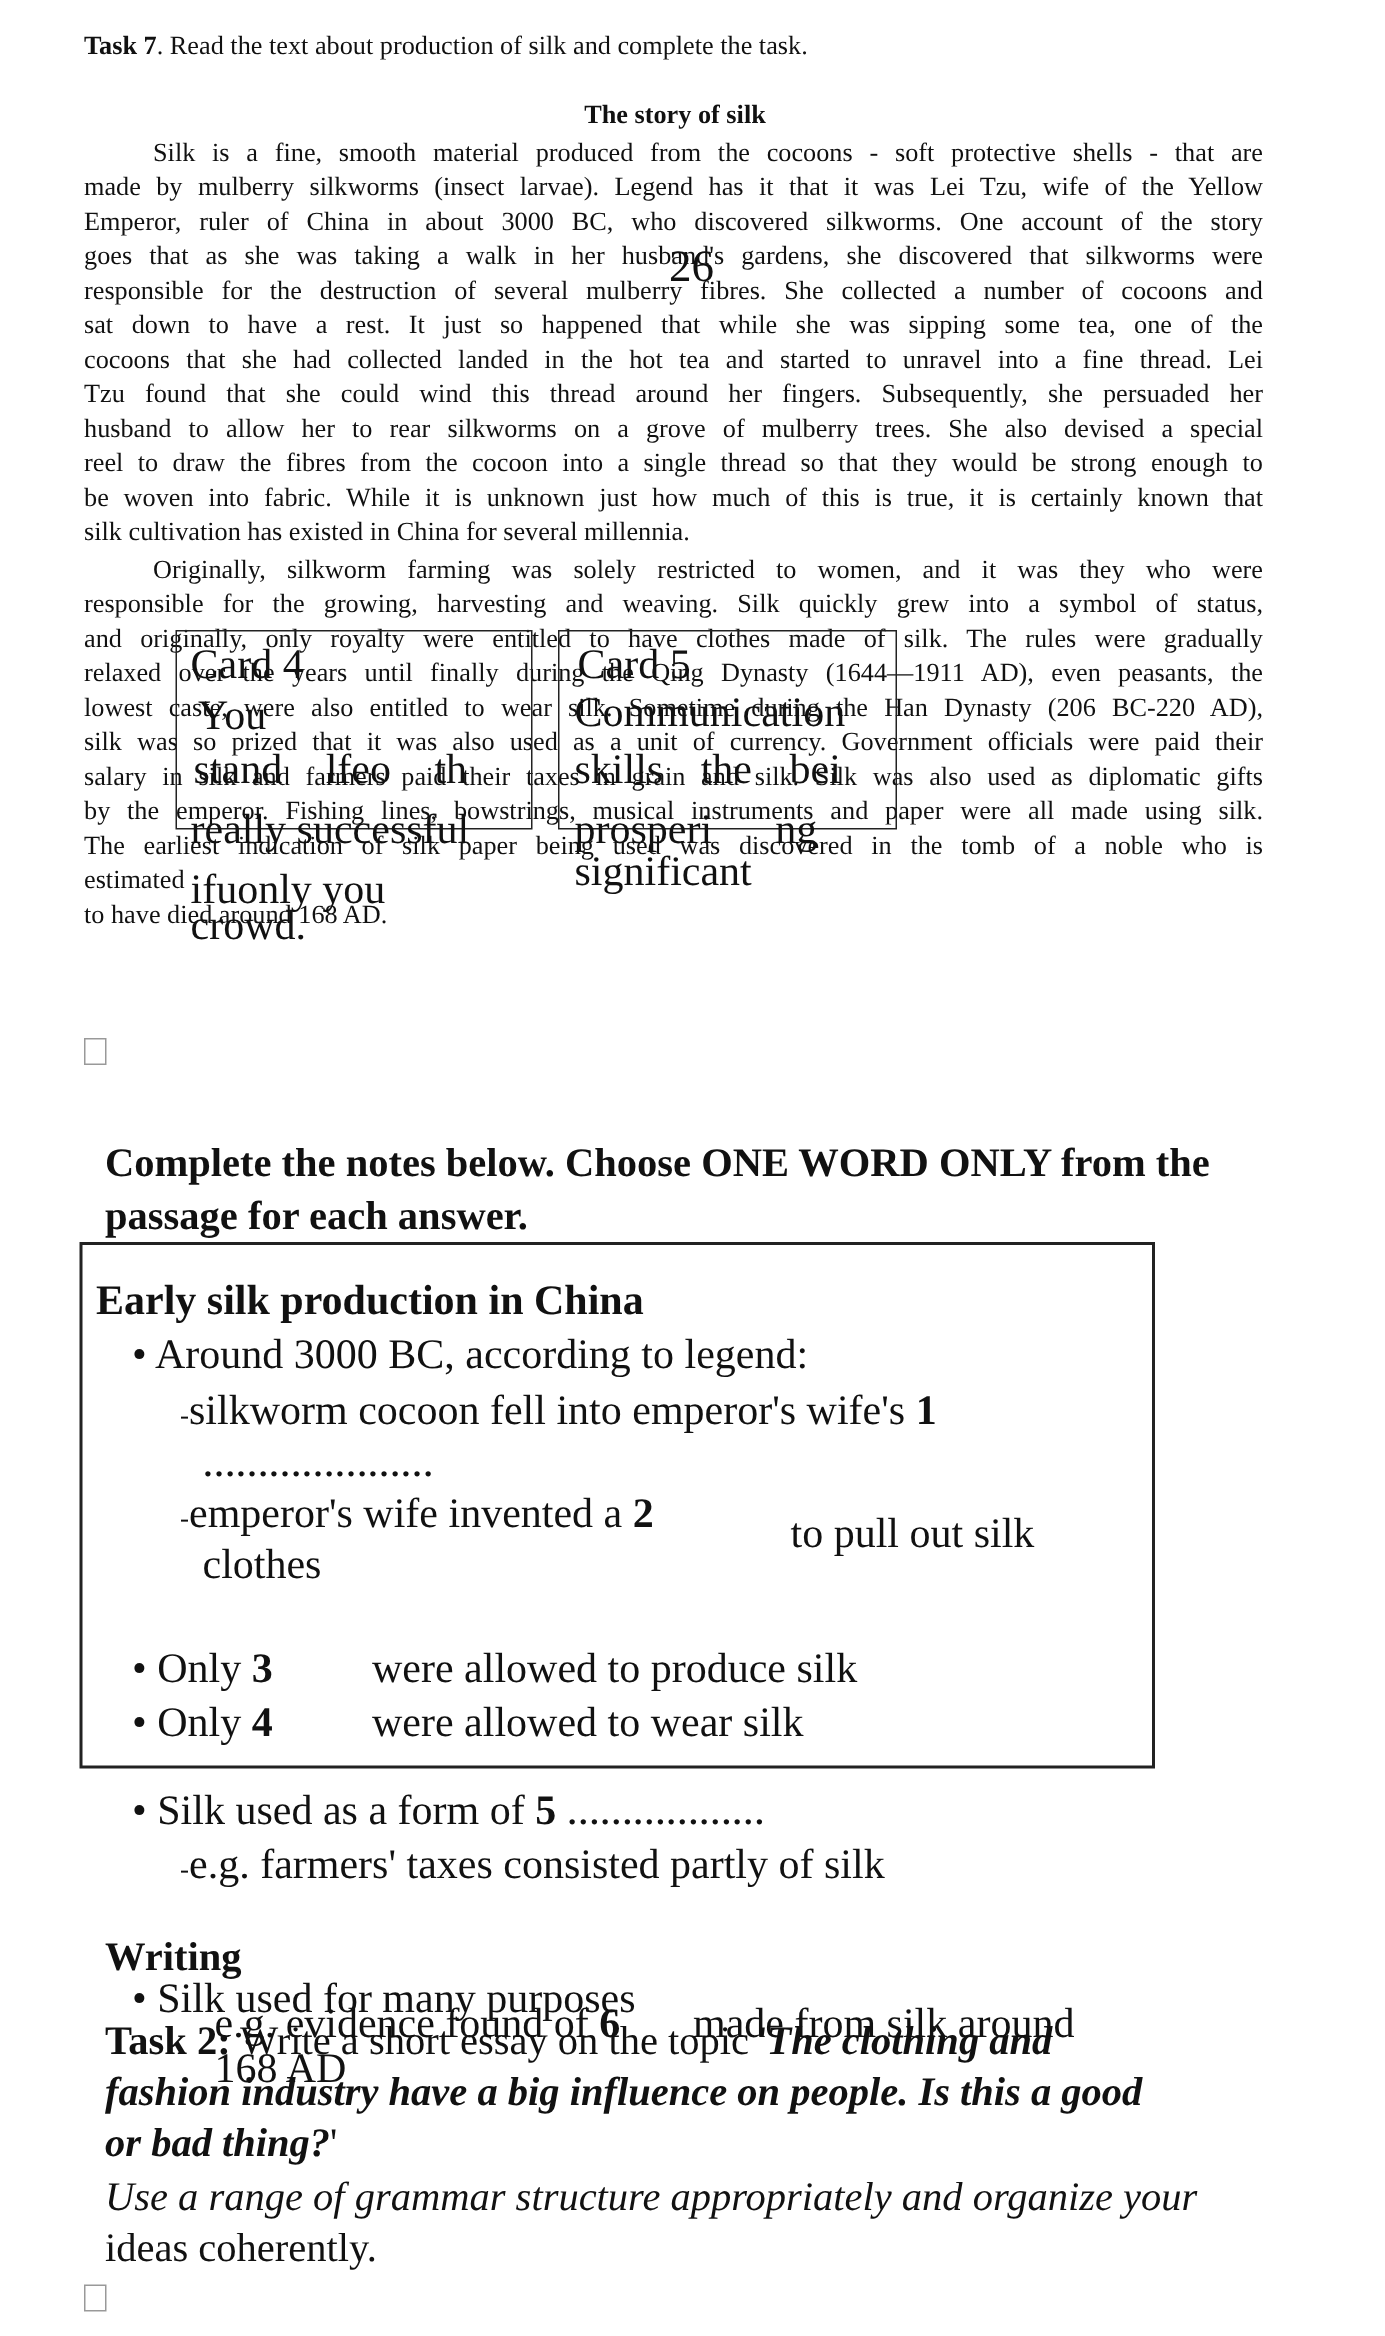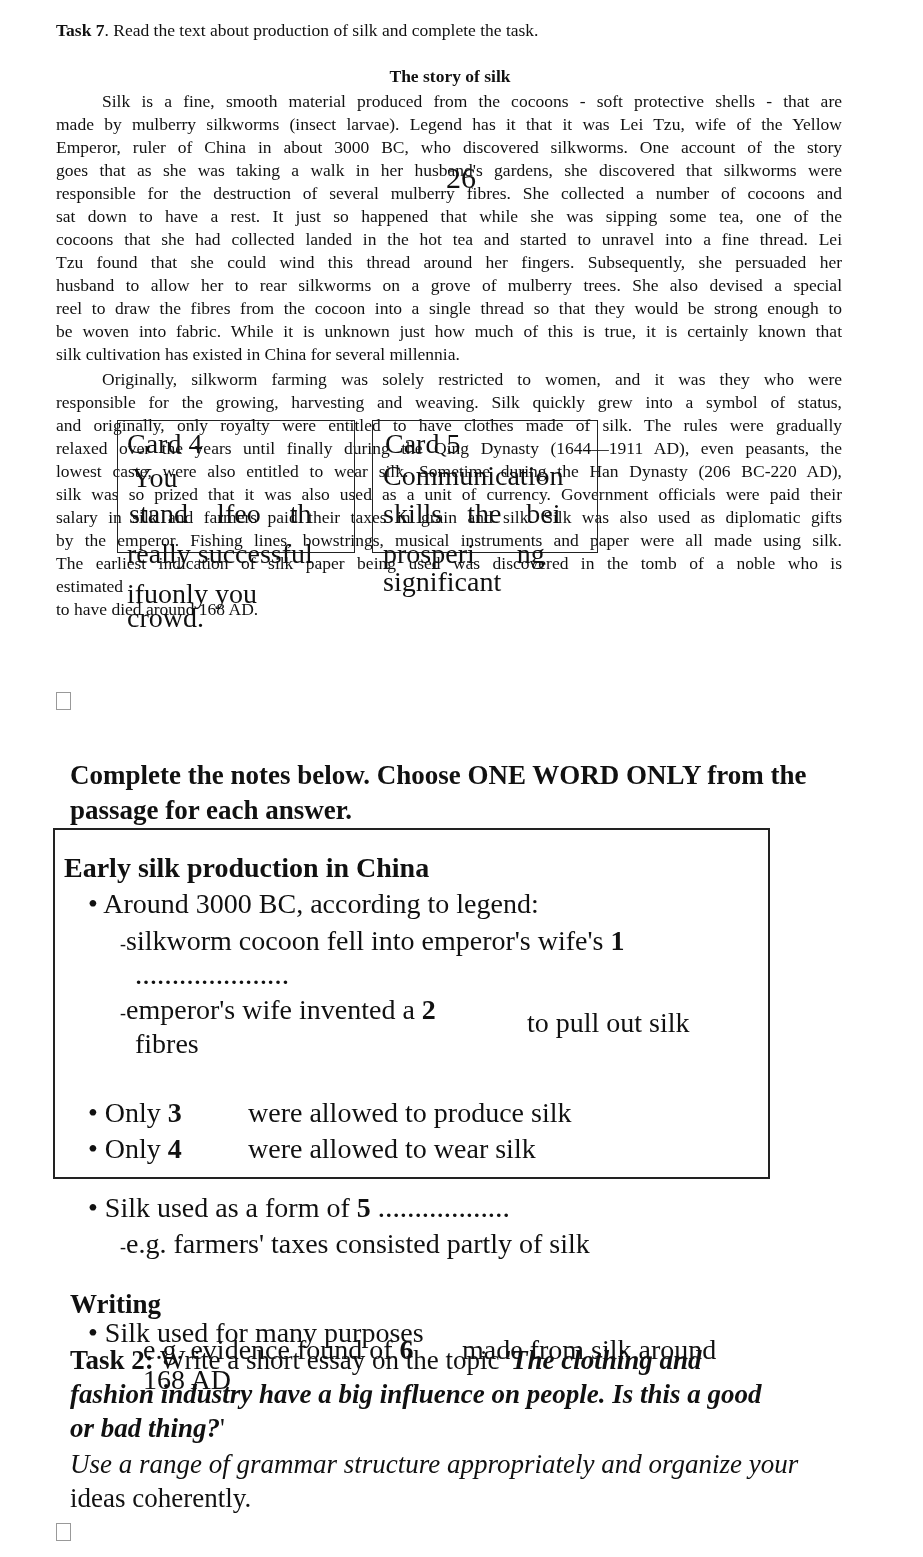--- a/index.html
+++ b/index.html
@@ -92,21 +92,21 @@
   <span>Around 3000 BC, according to legend:</span>
 </div>
 <div class="abs note" style="left:120px; top:924px;">
   <span style="font-size:18px">-</span><span>silkworm cocoon fell into emperor's wife's </span><b>1</b>
 </div>
 <div class="abs note dots" style="left:135px; top:960px;">…………………</div>
 <div class="abs note" style="left:120px; top:993px;">
   <span style="font-size:18px">-</span><span>emperor's wife invented a </span><b>2</b>
 </div>
 <div class="abs note" style="left:527px; top:993px;margin-top:13px;">to pull out silk</div>
-<div class="abs note" style="left:135px; top:1027px;">fibres</div>
+<div class="abs note" style="left:135px; top:1027px;">clothes</div>
 
 <div class="abs note" style="left:88px; top:1096px;">
   <span>•</span>
   <span>Only </span><b>3</b>
 </div>
 <div class="abs note" style="left:248px; top:1096px;">were allowed to produce silk</div>
 <div class="abs note" style="left:88px; top:1132px;">
   <span>•</span>
   <span>Only </span><b>4</b>
 </div>

